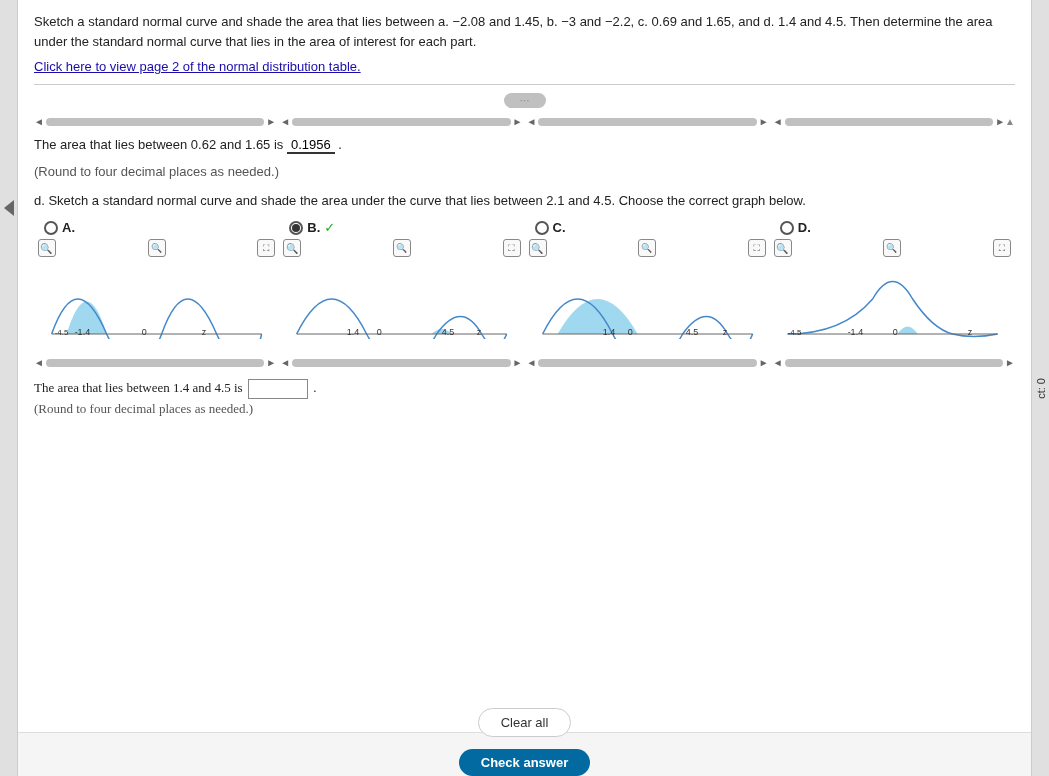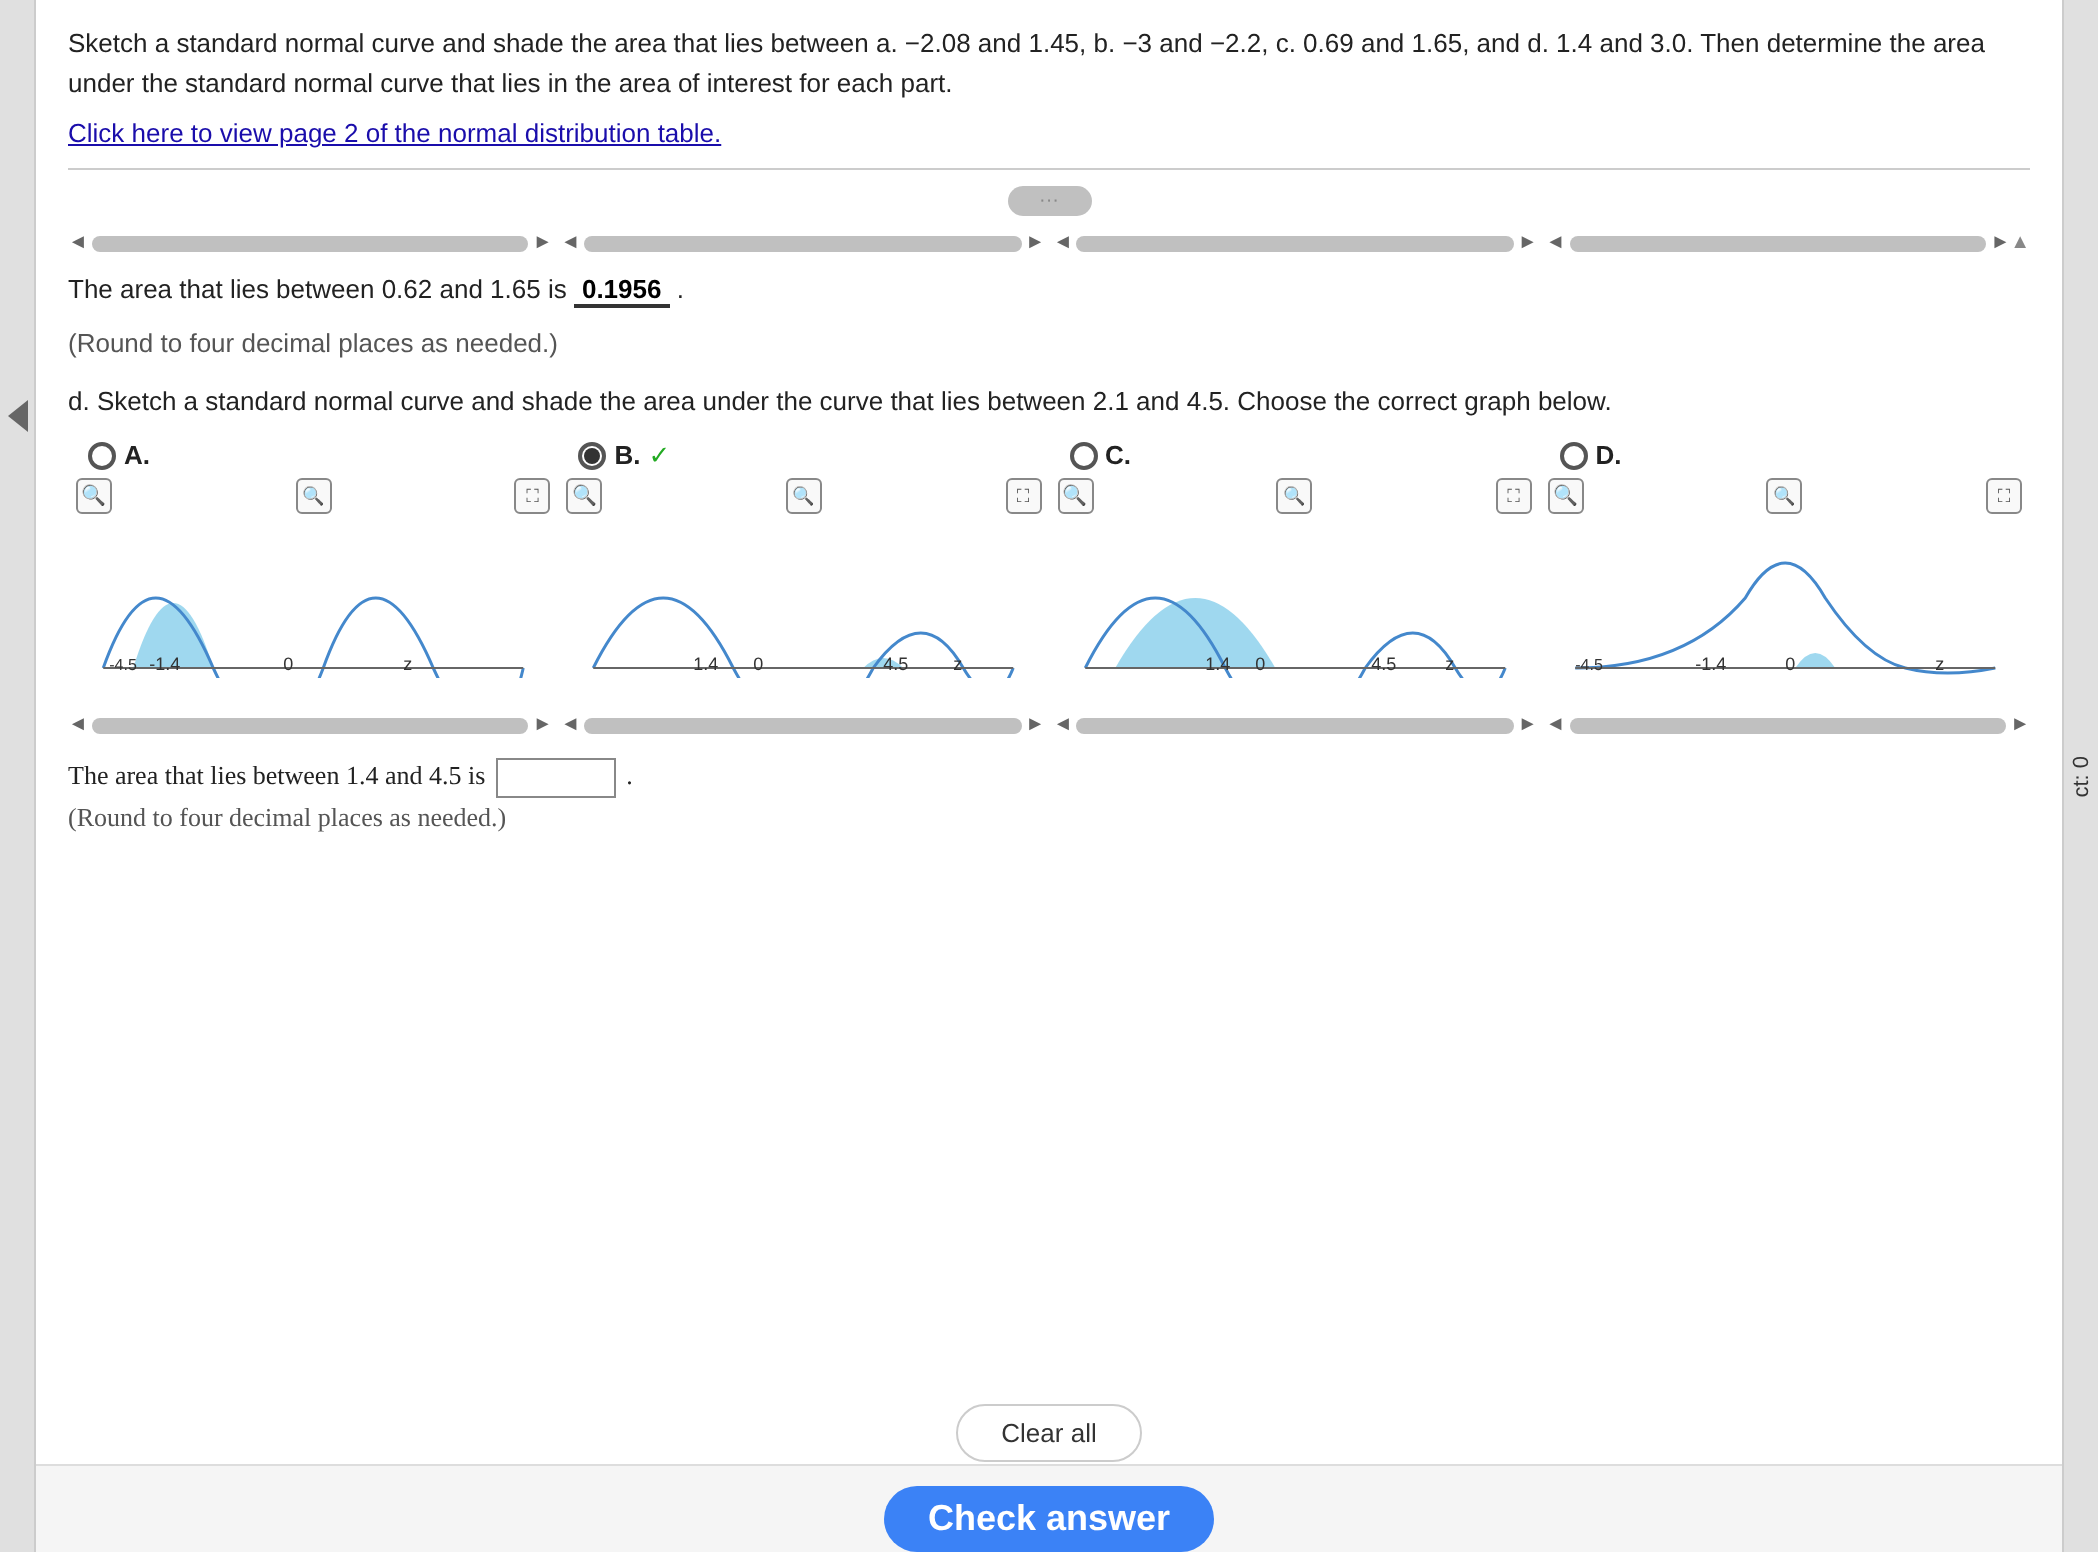--- a/index.html
+++ b/index.html
@@ -130,21 +130,21 @@
       font-size: 13px;
       line-height: 1.6;
       color: #222;
       margin-bottom: 6px;
     }
 
     .answer-value {
       background: #fff;
       border-bottom: 2px solid #333;
       padding: 0 4px;
-      font-weight: bold;
+      font-weight: normal;
       color: #000;
     }
 
     .part-d-title {
       font-size: 13px;
       line-height: 1.5;
       color: #222;
       margin-bottom: 10px;
     }
 
@@ -271,40 +271,40 @@
       background: #fff;
       border: 1px solid #ccc;
       border-radius: 20px;
       padding: 6px 22px;
       font-size: 13px;
       cursor: pointer;
       color: #333;
     }
 
     .btn-check {
-      background: #3b82f6;
+      background: #0369a1;
       border: none;
       border-radius: 20px;
       padding: 6px 22px;
-      font-size: 18px;
+      font-size: 13px;
       cursor: pointer;
       color: #fff;
       font-weight: bold;
     }
   </style>
 </head>
 <body>
 
 <div class="left-bar">
   <div class="left-arrow"></div>
 </div>
 
 <div class="main-content">
 
-  <p class="problem-text">Sketch a standard normal curve and shade the area that lies between a. −2.08 and 1.45, b. −3 and −2.2, c. 0.69 and 1.65, and d. 1.4 and 3.0. Then determine the area under the standard normal curve that lies in the area of interest for each part.</p>
+  <p class="problem-text">Sketch a standard normal curve and shade the area that lies between a. −2.08 and 1.45, b. −3 and −2.2, c. 0.69 and 1.65, and d. 1.4 and 4.5. Then determine the area under the standard normal curve that lies in the area of interest for each part.</p>
 
   <div class="links-section">
     <a class="link-item">Click here to view page 2 of the normal distribution table.</a>
   </div>
 
   <hr class="divider-line">
 
   <div class="top-scroll-container">
     <div class="mini-scroll-indicator">···</div>
   </div>

